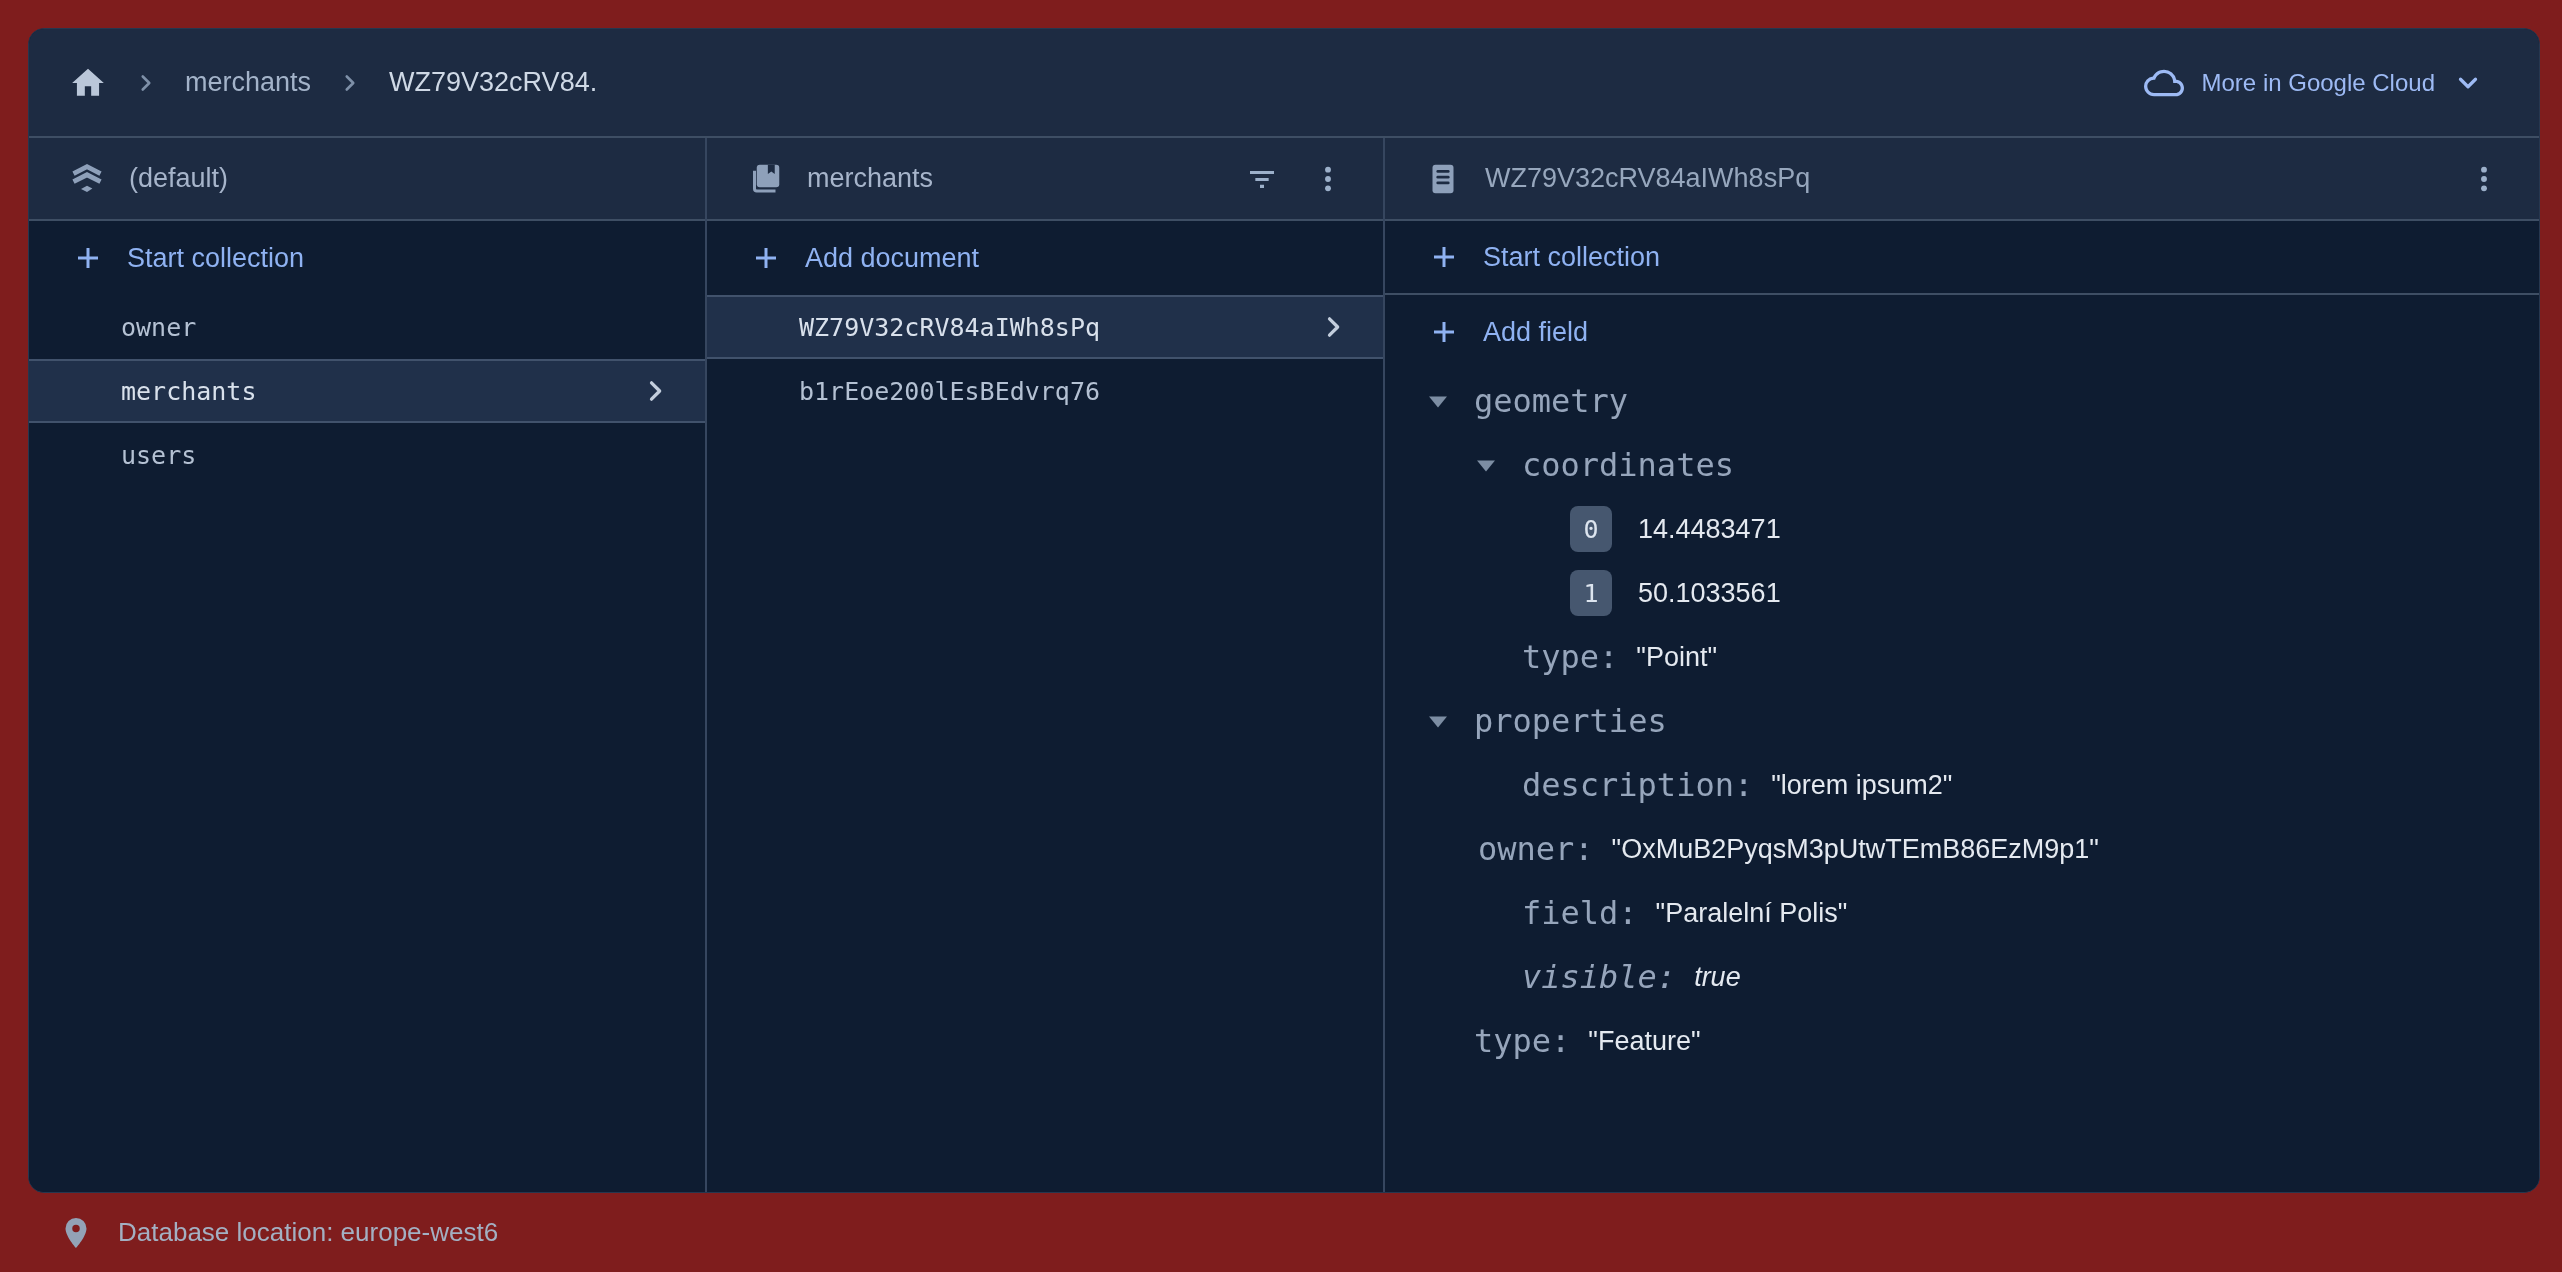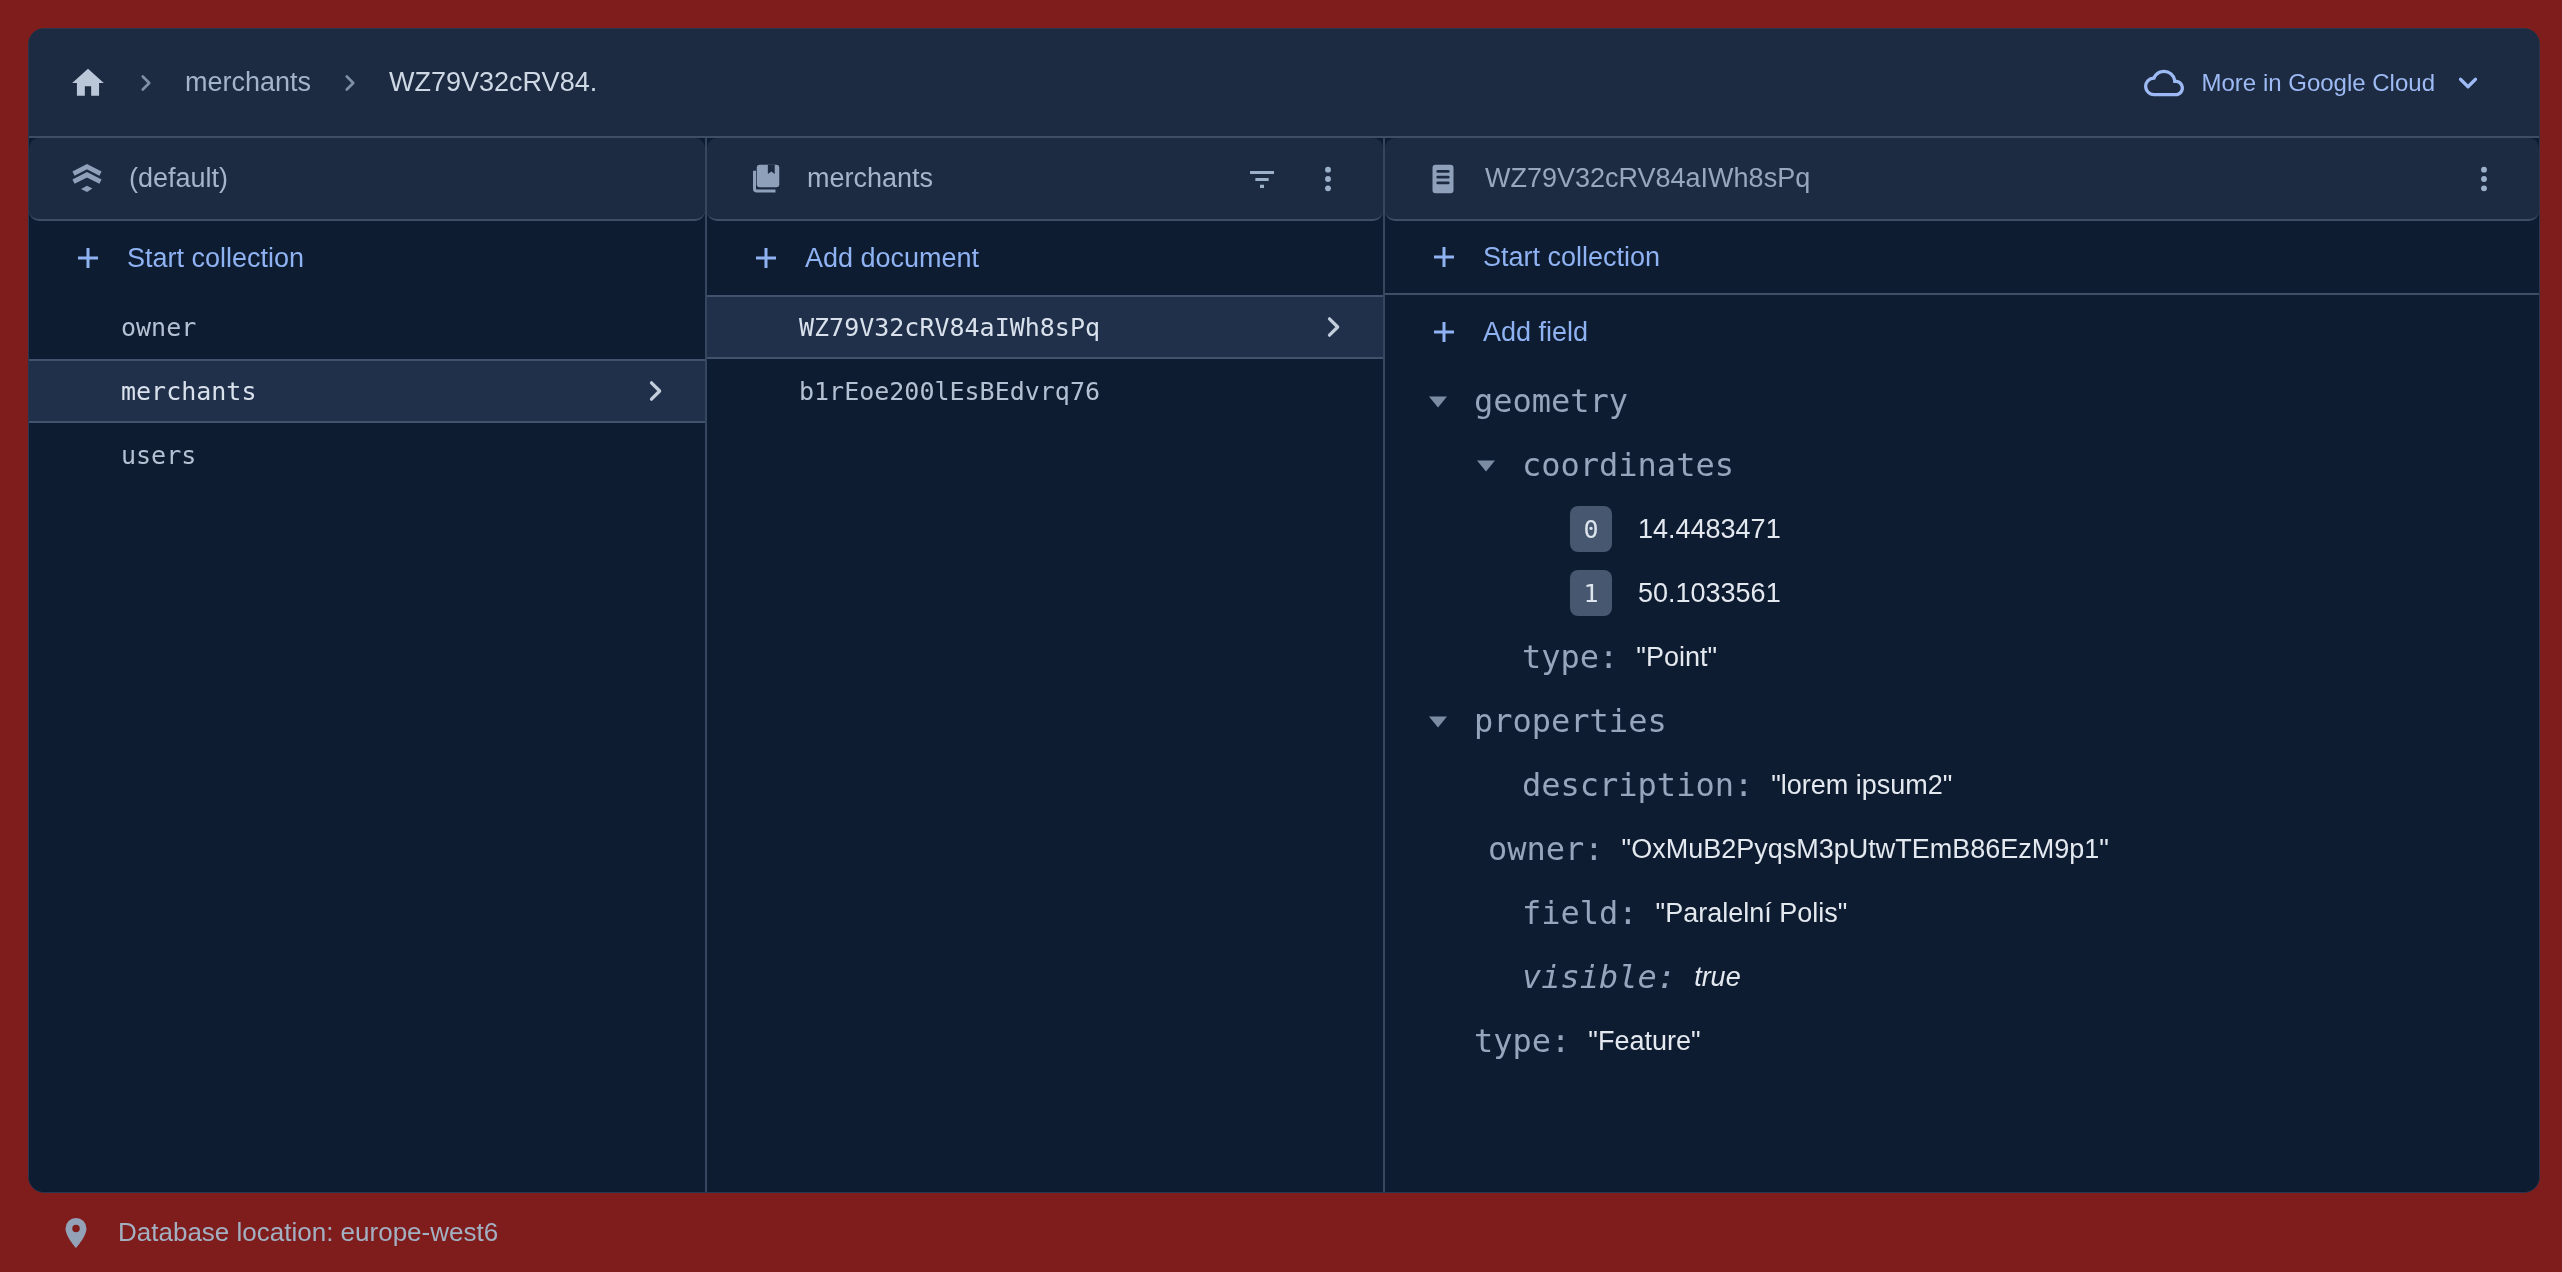--- a/index.html
+++ b/index.html
@@ -23,21 +23,21 @@
   .more-btn .cloud svg{width:40px;height:40px;display:block;}
   .more-btn .chev svg{width:30px;height:30px;display:block;}
 
   
   .panels{flex:1;display:flex;min-height:0;}
   .panel{display:flex;flex-direction:column;min-width:0;background:#0e1c31;}
   .panel.left{flex:0 0 676px;}
   .panel.middle{flex:0 0 680px;border-left:2px solid #36465f;border-right:2px solid #36465f;box-sizing:border-box;}
   .panel.right{flex:1;}
   .panel-header{flex:0 0 83px;height:83px;background:#1d2b42;border-bottom:2px solid #3e4e64;
-                display:flex;align-items:center;gap:24px;padding:0 34px 0 40px;box-sizing:border-box;border-radius:10px;}
+                display:flex;align-items:center;gap:24px;padding:0 34px 0 40px;box-sizing:border-box;}
   .header-icon{display:flex;color:#8ea0ba;}
   .header-icon svg{width:36px;height:36px;}
   .panel-title{font-size:27px;color:#a6b4ca;white-space:nowrap;overflow:hidden;text-overflow:ellipsis;}
   .panel.right .panel-title{color:#97a7bd;}
   .header-spacer{flex:1;}
   .icon-btn{display:flex;align-items:center;justify-content:center;width:42px;height:42px;color:#9cb0ca;cursor:pointer;}
   .icon-btn svg{width:32px;height:32px;}
   .panel-body{flex:1;min-height:0;overflow:hidden;display:flex;flex-direction:column;}
 
   .action-row{flex:0 0 74px;height:74px;display:flex;align-items:center;gap:24px;padding:0 44px;
@@ -262,21 +262,21 @@
                 <span class="tree-value">"Point"</span>
               </div>
               <div class="tree-row" style="padding-left: 89px;">
                 <span class="expander" style="left: 44px;"></span>
                 <span class="tree-key">properties</span>
               </div>
               <div class="tree-row" style="padding-left: 137px;">
                 <span class="tree-key">description:</span>
                 <span class="tree-value">"lorem ipsum2"</span>
               </div>
-              <div class="tree-row" style="padding-left: 103px;">
+              <div class="tree-row" style="padding-left: 61px; margin-left: 32px;">
                 <span class="tree-key">owner:</span>
                 <span class="tree-value">"OxMuB2PyqsM3pUtwTEmB86EzM9p1"</span>
               </div>
               <div class="tree-row" style="padding-left: 137px;">
                 <span class="tree-key">field:</span>
                 <span class="tree-value">"Paralelní Polis"</span>
               </div>
               <div class="tree-row" style="padding-left: 137px; font-style: italic;">
                 <span class="tree-key">visible:</span>
                 <span class="tree-value">true</span>

